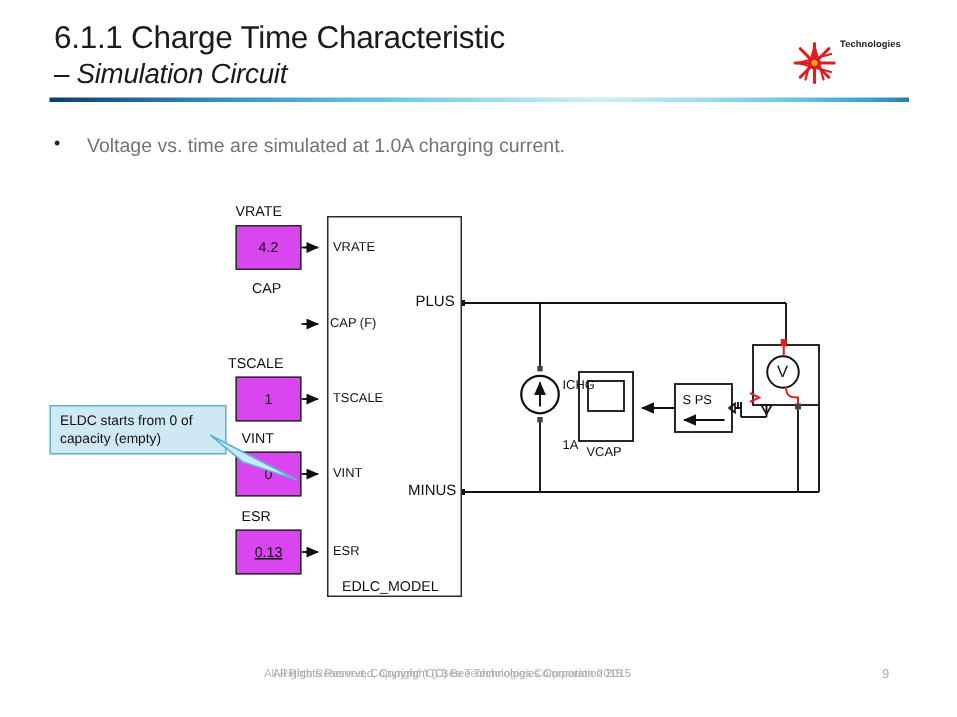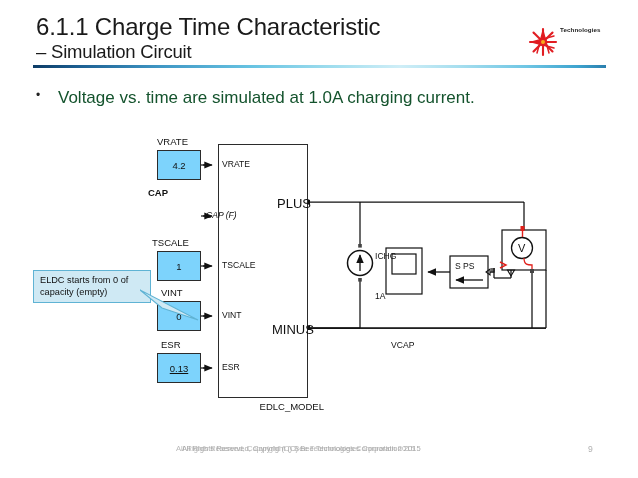--- a/index.html
+++ b/index.html
@@ -14,30 +14,31 @@
   
   #slide-title {
     position: absolute;
     left: 36px; top: 14px;
     width: 470px;
     color: #1a1a1a;
     line-height: 1.12;
   }
   #slide-title .line1 {
     display:block;
-    font-size: 24px;
+    font-size: 21px;
     letter-spacing: -0.2px;
     white-space: nowrap;
   }
   #slide-title .line2 {
     display:block;
     font-size: 18.5px;
     letter-spacing: -0.2px;
     white-space: nowrap;
     margin-top: 1px;
+    font-style: italic;
   }
   #title-rule {
     position: absolute;
     left: 33px; top: 65px;
     width: 573px; height: 3px;
     background: linear-gradient(to right,
         #0d3c66 0%, #1c5f92 8%, #3f96c4 22%,
         #67c3e2 38%, #9fddee 52%, #cfeef7 64%,
         #a8dfef 74%, #6fc6e4 86%, #3ea4cf 95%, #2a7fae 100%);
   }
@@ -52,47 +53,47 @@
   #logo-sub {
     display:block; font-size:6.2px; font-weight:700; color:#1a1a1a;
     letter-spacing:0.1px; line-height:8px;
   }
   
   #bullet-row { position:absolute; left:36px; top:88px; width:520px; }
   #bullet-dot {
     display:inline-block; width:22px; color:#222; font-size:12px;
     vertical-align:top; text-align:left;
   }
-  #bullet-text { display:inline-block; font-size:17px; color:#14532d; }
+  #bullet-text { display:inline-block; font-size:13px; color:#737373; }
   
   #diagram { position:absolute; left:0; top:118px; width:638px; height:310px; }
   .blk {
-    position:absolute; border:1.2px solid #2b2b2b; background:#7dd3fc;
+    position:absolute; border:1.2px solid #2b2b2b; background:#d946ef;
   }
   .param-box {
     width:44px; height:30px;
     display:flex; align-items:center; justify-content:center;
     font-size:9.5px; color:#111;
   }
   .param-label {
     position:absolute; font-size:9.5px; color:#111; white-space:nowrap;
   }
   #edlc-block {
     left:218px; top:26px; width:90px; height:254px;
     border:1.3px solid #2b2b2b; background:#fff; position:absolute;
   }
   #edlc-caption {
-    position:absolute; left:228px; top:283px; width:80px;
-    text-align:right; font-size:9.5px; color:#111; white-space:nowrap;margin-left:16px;
+    position:absolute; left:228px; top:268px; width:80px;
+    text-align:left; font-size:9.5px; color:#111; white-space:nowrap;
   }
   .port-in {
     position:absolute; font-size:8.6px; color:#111; white-space:nowrap;
   }
   .port-out {
-    position:absolute; font-size:13px; color:#111; white-space:nowrap;
+    position:absolute; font-size:10px; color:#111; white-space:nowrap;
   }
   svg.wires { position:absolute; left:0; top:0; width:638px; height:310px; overflow:visible; }
   
   #callout {
     position:absolute; left:33px; top:152px; width:118px; height:33px;
     background:#cfe9f4; border:1.1px solid #5fb3d4; border-radius:0;
     padding:4px 6px; font-size:9.2px; color:#111; line-height:1.25;
   }
   #callout-tail { position:absolute; left:140px; top:168px; width:62px; height:38px; }
   
@@ -238,46 +239,46 @@
     <line x1="450" y1="154" x2="428" y2="154" stroke="#111" stroke-width="1.3" marker-end="url(#ah)"></line>
 
     <rect x="386" y="130" width="36" height="46" stroke="#111" stroke-width="1.2" fill="#fff"></rect>
     <rect x="392" y="136" width="24" height="20" stroke="#111" stroke-width="1.2" fill="#fff"></rect>
   </svg>
 
   <div id="edlc-block"></div>
   <div id="edlc-caption">EDLC_MODEL</div>
 
   <span class="port-in" style="left:222px; top:41px;">VRATE</span>
-  <span class="port-in" style="left:206px; top:92px;font-style:italic;">CAP (F)</span>
+  <span class="port-in" style="left:220px; top:92px;">CAP (F)</span>
   <span class="port-in" style="left:222px; top:142px;">TSCALE</span>
   <span class="port-in" style="left:222px; top:192px;">VINT</span>
   <span class="port-in" style="left:222px; top:244px;">ESR</span>
 
   <span class="port-out" style="left:277px; top:78px;">PLUS</span>
   <span class="port-out" style="left:272px; top:204px;">MINUS</span>
 
   <span class="param-label" style="left:157px; top:18px;">VRATE</span>
   <div class="blk param-box" style="left:157px; top:32px;">4.2</div>
 
-  <span class="param-label" style="left:148px; top:69px;font-weight:bold;">CAP</span>
+  <span class="param-label" style="left:168px; top:69px;">CAP</span>
 
   <span class="param-label" style="left:152px; top:119px;">TSCALE</span>
   <div class="blk param-box" style="left:157px; top:133px;">1</div>
 
   <span class="param-label" style="left:161px; top:169px;">VINT</span>
   <div class="blk param-box" style="left:157px; top:183px;">0</div>
 
   <span class="param-label" style="left:161px; top:221px;">ESR</span>
   <div class="blk param-box" style="left:157px; top:235px;text-decoration:underline;">0.13</div>
 
   <span class="lbl-small" style="left:375px; top:133px;">ICHG</span>
   <span class="lbl-small" style="left:375px; top:145px;margin-top:28px;">1A</span>
 
-  <span class="lbl-small" style="left:391px; top:178px;margin-top:44px;">VCAP</span>
+  <span class="lbl-small" style="left:391px; top:178px;">VCAP</span>
 
   <span class="lbl-small" style="left:455px; top:143px;">S PS</span>
 
   <span class="lbl-small" style="left:518px; top:124px; font-size:11px;">V</span>
 
   <div id="callout">ELDC starts from 0 of capacity (empty)</div>
   <svg id="callout-tail" viewBox="0 0 62 38">
     <path d="M0,4 L58,34 L22,22 Z" fill="#cfe9f4" stroke="#5fb3d4" stroke-width="1.1"></path>
   </svg>
 </div>

